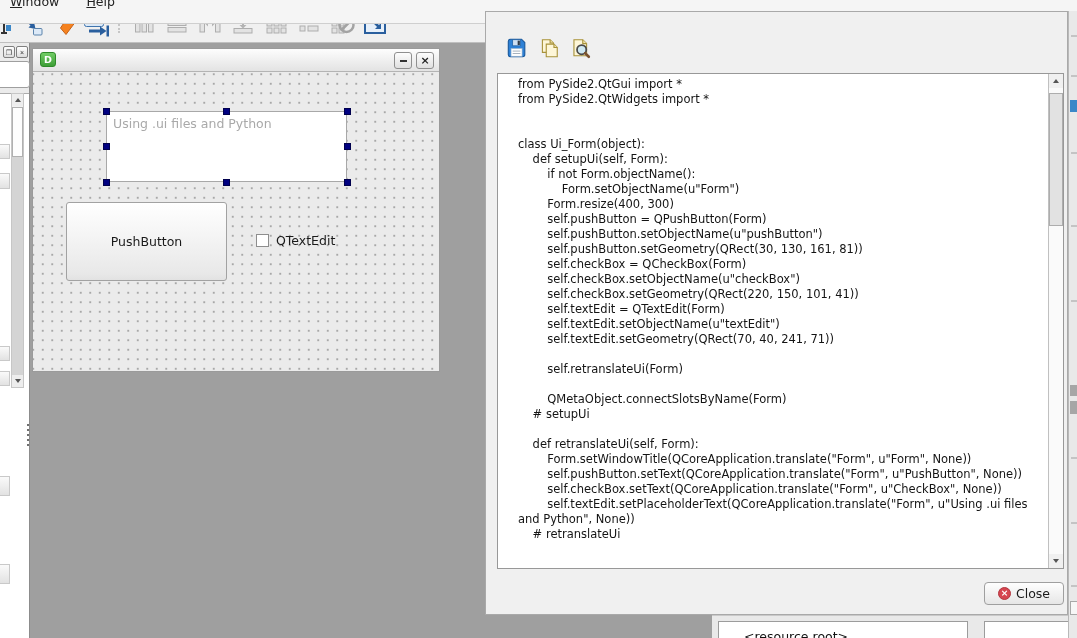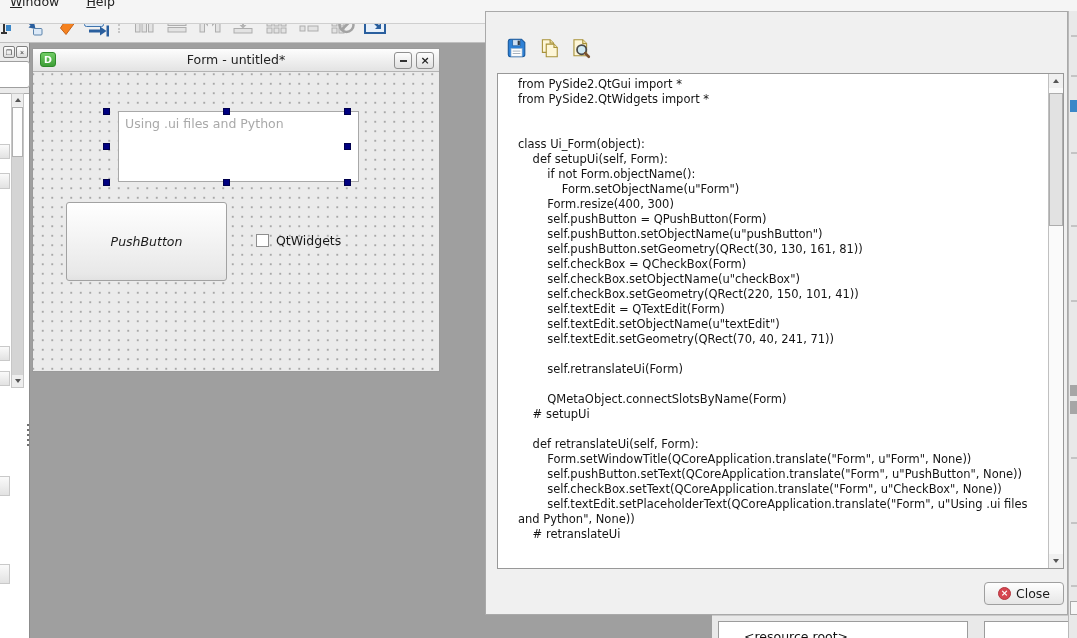--- a/index.html
+++ b/index.html
@@ -54,27 +54,27 @@
     background:linear-gradient(#72cd66,#3d9e36); border:1px solid #2f8a2a; color:#fff;
     font-size:9.5px; font-weight:bold; text-align:center; line-height:14px; }
   .ftext { position:absolute; left:0; right:0; top:3px; text-align:center; font-size:12.5px; color:#222; }
   .wbtn { position:absolute; top:3px; width:18px; height:17px; border:1px solid #8f8f8f; border-radius:3px;
     background:linear-gradient(#fdfdfd,#e0e0e0); display:flex; align-items:center; justify-content:center;
     font-size:11px; font-weight:bold; color:#222; }
   .minbar { width:7px; height:2px; background:#333; }
   .fcanvas { position:absolute; left:0; top:23px; width:406px; height:299px; background:#ebebeb;
     background-image:radial-gradient(circle,#a8a8a8 1px, transparent 1.2px);
     background-size:9.5px 9.5px; background-position:5px 7px; }
-  .textedit { position:absolute; left:85px; top:39px; width:241px; height:71px;
+  .textedit { position:absolute; left:73px; top:39px; width:241px; height:71px;
     background:#fff; border:1px solid #a8a8a8; }
   .ph { position:absolute; left:6px; top:4px; font-size:12.5px; color:#a9a9a9; }
   .hdl { position:absolute; width:7px; height:7px; background:#000080; border:1px solid #00004d; }
   .pbtn { position:absolute; left:33px; top:130px; width:161px; height:79px;
     background:linear-gradient(#ffffff,#f4f4f4 45%,#e8e8e8 92%,#e2e2e2); border:1px solid #a2a2a2;
-    border-radius:3px; display:flex; align-items:center; justify-content:center; font-size:12.5px; color:#1a1a1a;font-style:italic; }
+    border-radius:3px; display:flex; align-items:center; justify-content:center; font-size:12.5px; color:#1a1a1a; }
   .cboxrow { position:absolute; left:223px; top:160px; height:16px; display:flex; align-items:center; }
   .cb { width:13px; height:13px; background:#fff; border:1px solid #8e8e8e; margin-right:7px; }
   .cblabel { font-size:12.5px; color:#1a1a1a; }
   
   .dialog { position:absolute; left:485px; top:11px; width:583px; height:604px;
     background:#f0f0f0; border:1px solid #a9a9a9; z-index:5; }
   .dtbtn { position:absolute; top:25px; width:24px; height:24px; background:transparent; border:none; padding:0; }
   .codewrap { position:absolute; left:11px; top:61px; width:567px; height:496px;
     background:#fff; border:1px solid #989898; overflow:hidden; }
   .code { font-family:"DejaVu Sans", sans-serif; font-size:11.5px; line-height:15px;
@@ -269,42 +269,41 @@
       <i></i>
       <i></i>
       <i></i>
       <i></i>
       <i></i>
     </div>
 
   <div class="formwin">
     <div class="ftitle">
       <span class="dicon">D</span>
-      <span class="ftext">Form - untitled*</span>
       <span class="wbtn" style="right:27px">
           <span class="minbar"></span>
         </span>
       <span class="wbtn" style="right:5px">×</span>
     </div>
     <div class="fcanvas">
       <div class="textedit">
         <span class="ph">Using .ui files and Python</span>
       </div>
       <span class="hdl" style="left:70px;top:36px"></span>
       <span class="hdl" style="left:190px;top:36px"></span>
       <span class="hdl" style="left:311px;top:36px"></span>
       <span class="hdl" style="left:70px;top:71px"></span>
       <span class="hdl" style="left:311px;top:71px"></span>
       <span class="hdl" style="left:70px;top:107px"></span>
       <span class="hdl" style="left:190px;top:107px"></span>
       <span class="hdl" style="left:311px;top:107px"></span>
       <div class="pbtn">PushButton</div>
       <div class="cboxrow">
         <span class="cb"></span>
-        <span class="cblabel">QtWidgets</span>
+        <span class="cblabel">QTextEdit</span>
       </div>
     </div>
   </div>
 
   <div class="bdock">
     <div class="resbox" style="left:6px;width:250px">
       <span class="restext">&lt;resource root&gt;</span>
     </div>
     <div class="resbox" style="left:272px;width:110px"></div>
   </div>

